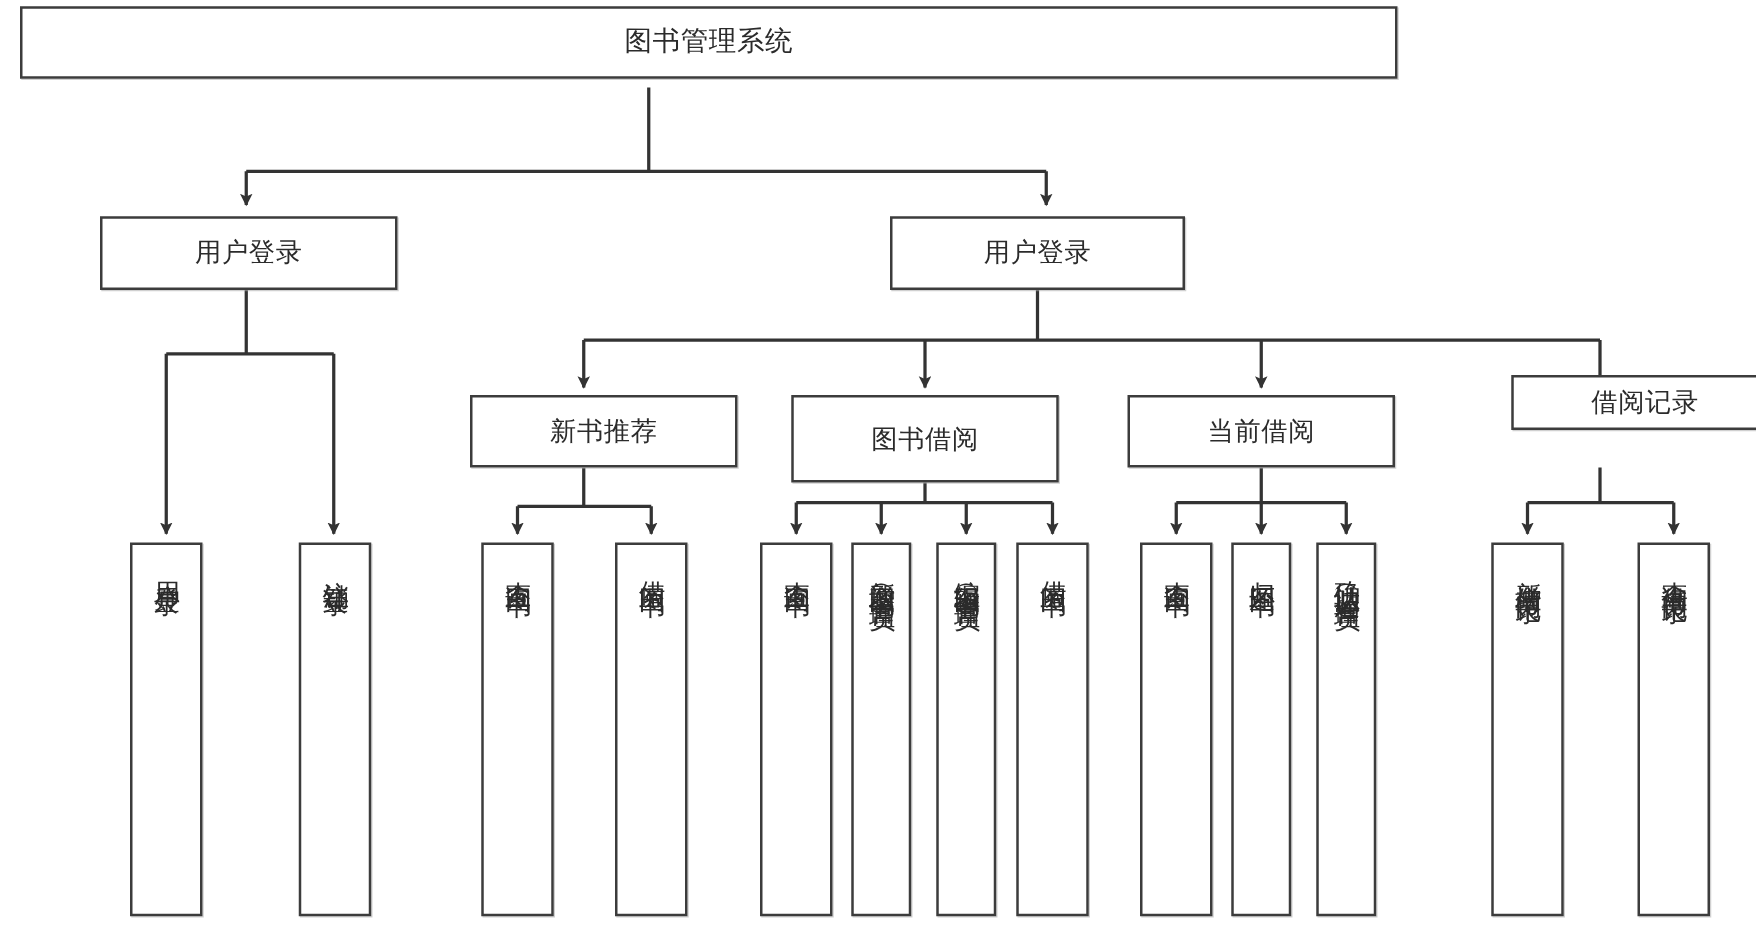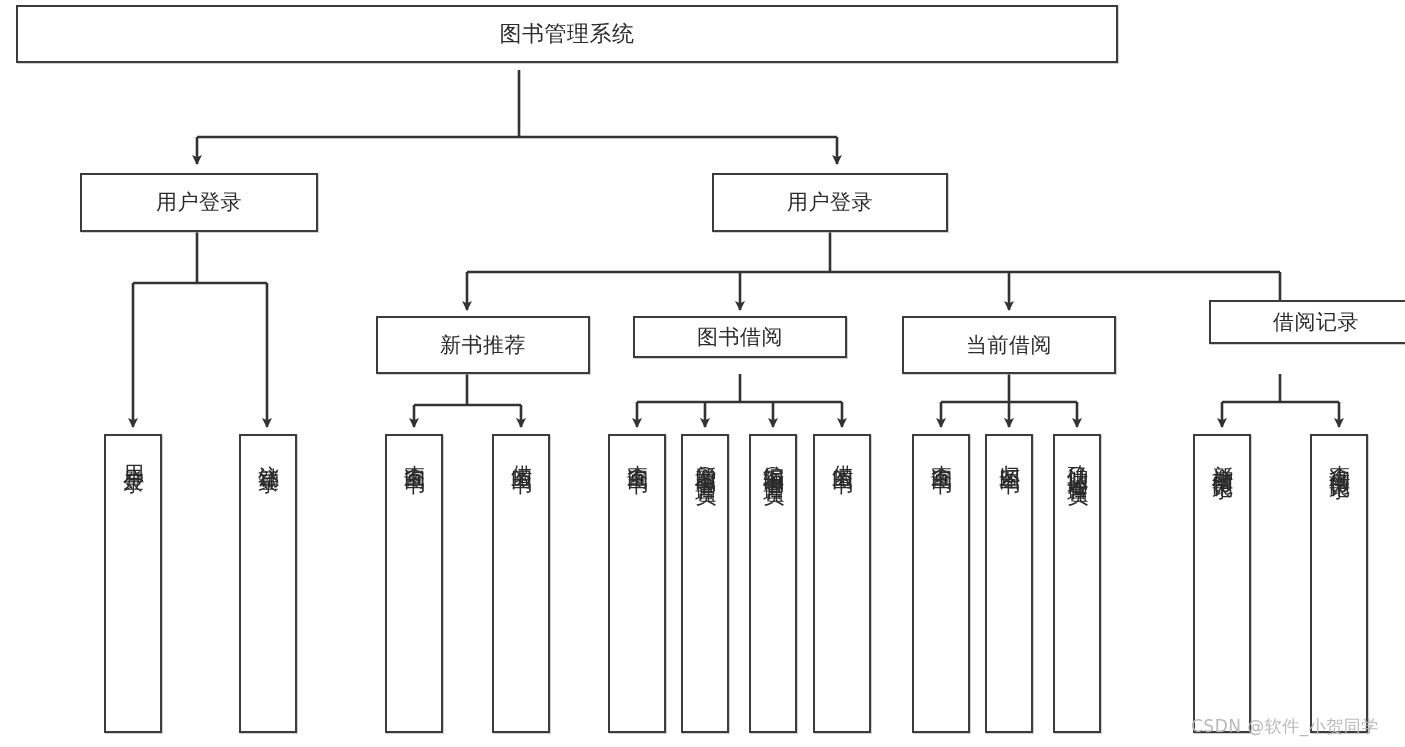--- a/index.html
+++ b/index.html
@@ -132,21 +132,21 @@
   </div>
 
   <div class="node horizontal" style="left:712px; top:173px; width:236px; height:59px;">
     <span class="label">用户登录</span>
   </div>
 
   <div class="node horizontal" style="left:376px; top:316px; width:214px; height:58px;">
     <span class="label">新书推荐</span>
   </div>
 
-  <div class="node horizontal" style="left:633px; top:316px; width:214px; height:42px;">
+  <div class="node horizontal" style="left:633px; top:316px; width:214px; height:70px;">
     <span class="label">图书借阅</span>
   </div>
 
   <div class="node horizontal" style="left:902px; top:316px; width:214px; height:58px;justify-content:center;">
     <span class="label">当前借阅</span>
   </div>
 
   <div class="node horizontal" style="left:1173px; top:300px; width:214px; height:44px;margin-left:36px;">
     <span class="label">借阅记录</span>
   </div>
@@ -196,15 +196,14 @@
   </div>
 
   <div class="node vertical" style="left:1193px; top:434px; width:58px; height:299px;">
     <span class="label">新增借阅记录</span>
   </div>
 
   <div class="node vertical" style="left:1310px; top:434px; width:58px; height:299px;">
     <span class="label">查询借阅记录</span>
   </div>
 
-  <div class="watermark" style="left:1191px; top:715px;">CSDN @软件_小贺同学</div>
 
 </div>
 
 </body></html>

